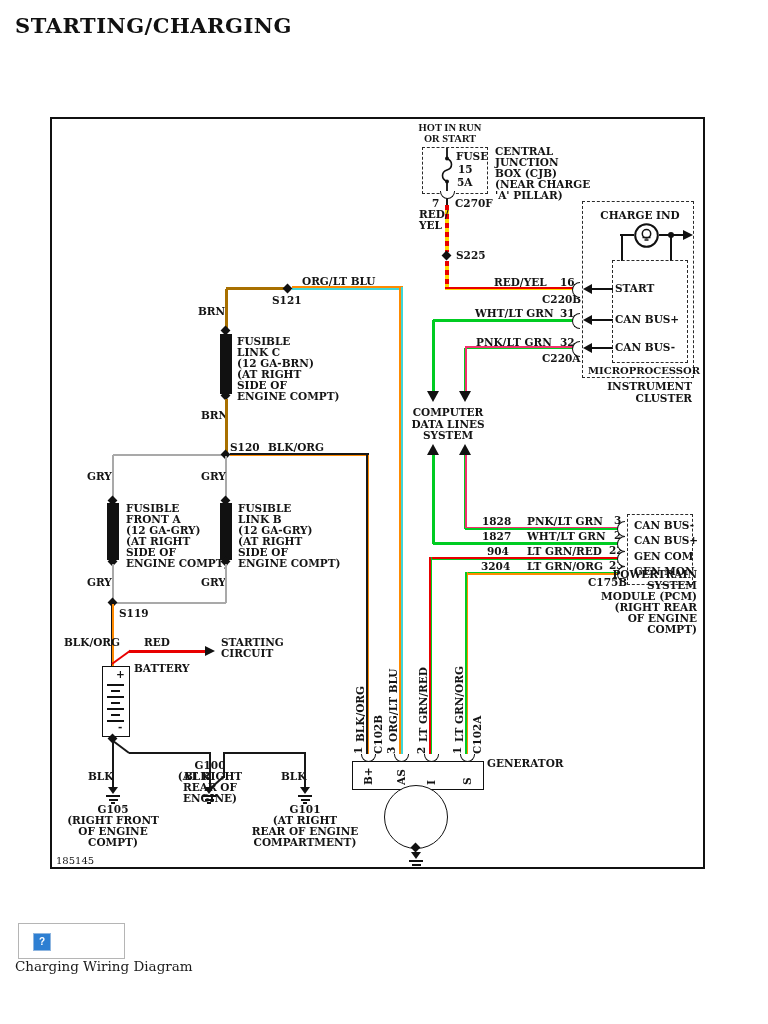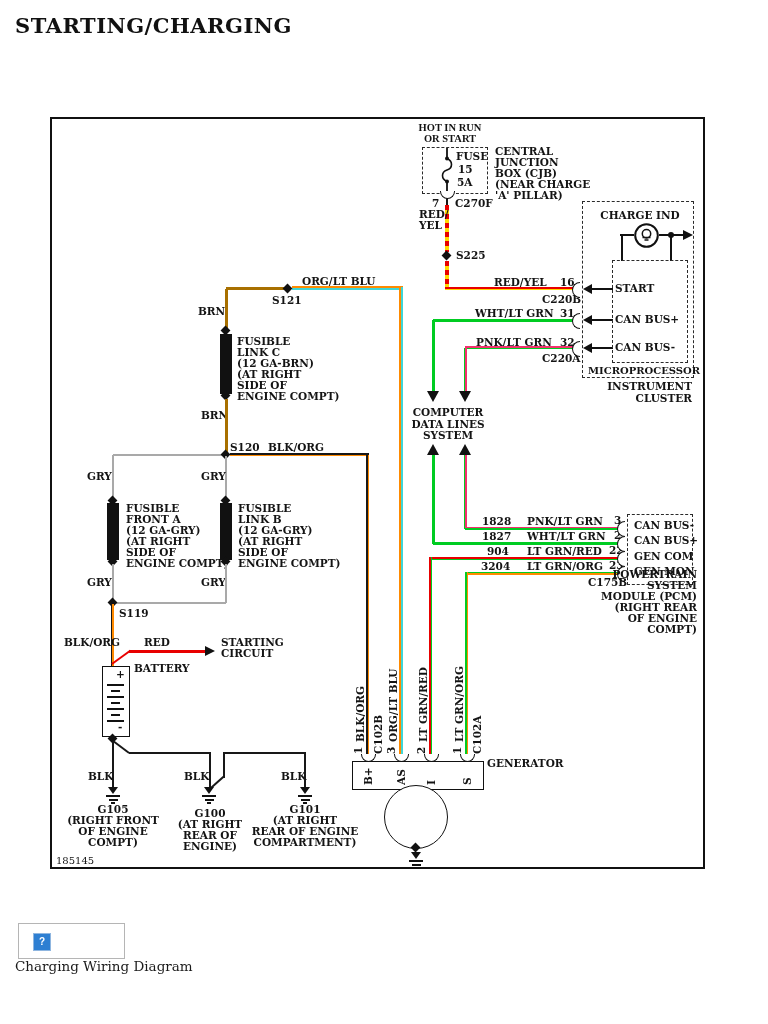--- a/index.html
+++ b/index.html
@@ -305,21 +305,21 @@
     <i class="b1"></i>
     <i class="b2"></i>
     <i class="b3"></i>
   </div>
 <div class="blk ctr" style="left:61px;top:804px;width:104px;">
   <div>G105</div>
   <div>(RIGHT FRONT</div>
   <div>OF ENGINE</div>
   <div>COMPT)</div>
 </div>
-<div class="blk ctr" style="left:158px;top:808px;width:104px;">
+<div class="blk ctr" style="left:158px;top:760px;width:104px;">
   <div>G100</div>
   <div>(AT RIGHT</div>
   <div>REAR OF</div>
   <div>ENGINE)</div>
 </div>
 <div class="blk ctr" style="left:243px;top:804px;width:124px;">
   <div>G101</div>
   <div>(AT RIGHT</div>
   <div>REAR OF ENGINE</div>
   <div>COMPARTMENT)</div>

